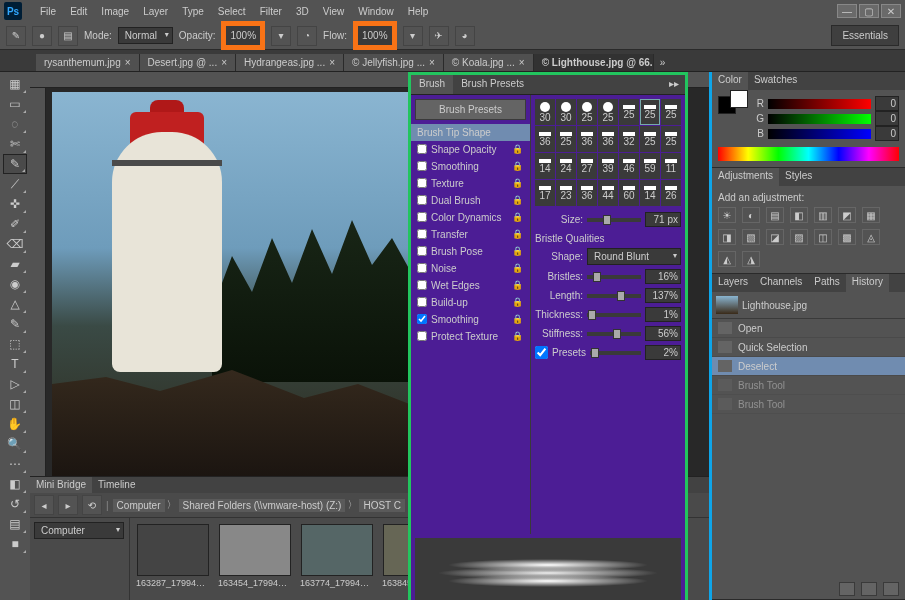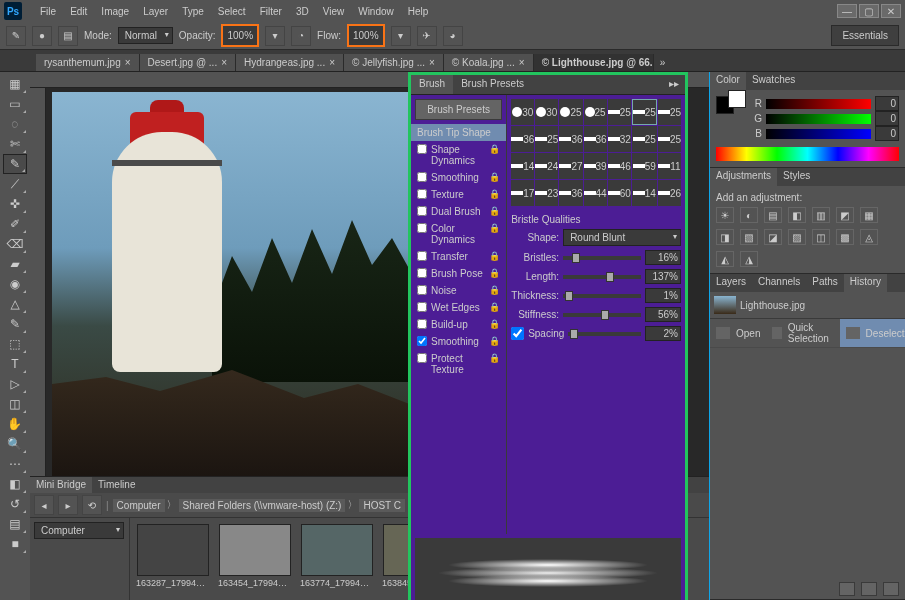--- a/index.html
+++ b/index.html
@@ -7,21 +7,21 @@
 .titlebar{height:22px;background:#535353;display:flex;align-items:center;padding:0 4px;gap:12px}
 .titlebar .ps-logo{width:18px;height:18px;background:#001e36;color:#31a8ff;display:flex;align-items:center;justify-content:center;font-weight:bold;font-size:10px;border-radius:2px}
 .titlebar .menus{display:flex;gap:2px}
 .titlebar .menu{padding:3px 6px;cursor:pointer}
 .titlebar .winctrl{margin-left:auto;display:flex;gap:2px}
 .titlebar .winbtn{width:20px;height:14px;background:#6a6a6a;border:1px solid #888;display:flex;align-items:center;justify-content:center;cursor:pointer;font-size:10px}
 .optbar{height:28px;background:#535353;border-bottom:1px solid #2a2a2a;display:flex;align-items:center;padding:0 6px;gap:6px}
 .optbar .lbl{font-size:10px}
 .drop{background:#3a3a3a;border:1px solid #222;padding:2px 14px 2px 6px;position:relative;min-width:55px;font-size:10px}
 .drop::after{content:"▾";position:absolute;right:3px;top:2px;font-size:8px}
-.spinner-like{background:#3a3a3a;border:2px solid #f97316;padding:4px 4px;min-width:36px;text-align:right;font-size:10px}
+.spinner-like{background:#3a3a3a;border:5px solid #f97316;padding:4px 4px;min-width:36px;text-align:right;font-size:10px}
 .ico-btn{width:20px;height:20px;background:#535353;border:1px solid #444;display:flex;align-items:center;justify-content:center;cursor:pointer}
 .essentials{margin-left:auto;background:#3f3f3f;padding:4px 10px;border:1px solid #2a2a2a;font-size:10px}
 .tabbar{height:22px;background:#3a3a3a;display:flex;align-items:flex-end;padding-left:36px;border-bottom:1px solid #222}
 .doctab{background:#505050;padding:3px 8px;border-right:1px solid #2a2a2a;font-size:10px;display:flex;gap:4px;align-items:center;cursor:pointer;max-width:120px;white-space:nowrap;overflow:hidden}
 .doctab.active{background:#323232;font-weight:bold}
 .doctab .close{font-size:10px;cursor:pointer}
 .main{display:flex;height:528px;position:relative}
 .toolcol{width:30px;background:#535353;display:flex;flex-direction:column;align-items:center;padding:2px 0;gap:0}
 .tool{width:24px;height:20px;display:flex;align-items:center;justify-content:center;cursor:pointer;position:relative;font-size:12px}
 .tool.sel{background:#4a4a4a;border:1px solid #222}
@@ -44,54 +44,54 @@
 .bp-body{display:flex;flex:1;overflow:hidden}
 .bp-left{width:120px;border-right:1px solid #3a3a3a;display:flex;flex-direction:column}
 .bp-btn{background:#646464;padding:4px 6px;font-size:10px;margin:4px;border:1px solid #3a3a3a;cursor:pointer;text-align:center}
 .bp-list{display:flex;flex-direction:column;overflow:auto}
 .bp-item{padding:3px 6px;font-size:10px;display:flex;gap:4px;cursor:pointer}
 .bp-item.sel{background:#708cb0}
 .bp-item input[type=checkbox]{width:10px;height:10px}
 .bp-item .lock{margin-left:auto;font-size:9px;color:#888}
 .bp-right{flex:1;display:flex;flex-direction:column;padding:4px}
 .brush-grid{display:grid;grid-template-columns:repeat(7,1fr);gap:1px;margin-bottom:4px}
-.brush-cell{height:26px;background:#3a3a3a;display:flex;flex-direction:row;align-items:center;justify-content:center;cursor:pointer;font-size:8px}
+.brush-cell{height:26px;background:#3a3a3a;display:flex;flex-direction:column;align-items:center;justify-content:center;cursor:pointer;font-size:8px}
 .brush-cell.sel{border:1px solid #7aa}
 .brush-cell .dot{width:10px;height:10px;background:#fff;border-radius:50%}
 .brush-cell .sq{width:12px;height:4px;background:#fff}
 .row{display:flex;align-items:center;gap:4px;padding:2px 0;font-size:10px}
 .row .rl{width:48px;text-align:right}
 .row .slider{flex:1;height:4px;background:#3a3a3a;position:relative}
 .row .slider .th{position:absolute;top:-3px;width:8px;height:10px;background:#aaa;border:1px solid #333}
 .row .val{width:36px;text-align:right;background:#3a3a3a;padding:1px 2px;border:1px solid #222}
 .sect{font-weight:normal;font-size:10px;padding:4px 0 2px}
 .brush-preview{height:70px;background:#3a3a3a;display:flex;align-items:center;justify-content:center;margin:4px}
 .stroke{width:240px;height:40px;background:radial-gradient(ellipse 100px 6px at 50% 30%,#fff,transparent),radial-gradient(ellipse 110px 6px at 50% 50%,#eee,transparent),radial-gradient(ellipse 100px 6px at 50% 70%,#fff,transparent)}
 .bp-foot{height:20px;border-top:1px solid #3a3a3a;display:flex;align-items:center;justify-content:flex-end;gap:6px;padding:0 6px}
 .bp-foot .fi{width:16px;height:14px;background:#646464;border:1px solid #3a3a3a;cursor:pointer}
-.right-panels{width:196px;background:#535353;display:flex;flex-direction:column;border-left:1px solid #0ea5e9}
+.right-panels{width:196px;background:#535353;display:flex;flex-direction:column;border-left:3px solid #0ea5e9}
 .rp{border-bottom:1px solid #2a2a2a}
 .rp-tabs{display:flex;background:#424242;height:18px}
 .rp-tab{padding:2px 6px;font-size:10px;cursor:pointer}
 .rp-tab.active{background:#535353}
 .color-body{padding:6px;display:flex;flex-direction:column;gap:2px}
 .rgb-row{display:flex;align-items:center;gap:4px}
 .rgb-row .ch{width:10px;text-align:right}
 .rgb-row .bar{flex:1;height:10px}
 .rgb-row .val{width:24px;background:#3a3a3a;text-align:right;padding:1px 2px;border:1px solid #222}
 .spectrum{height:14px;background:linear-gradient(90deg,red,yellow,lime,cyan,blue,magenta,red);margin-top:4px}
 .swatch-pair{display:flex;gap:0}
 .swatch-pair .sw{width:18px;height:18px;border:1px solid #222}
 .adj-body{padding:6px}
 .adj-grid{display:flex;flex-wrap:wrap;gap:6px;margin-top:4px}
 .adj-ico{width:18px;height:16px;border:1px solid #666;display:flex;align-items:center;justify-content:center;cursor:pointer;font-size:10px}
 .hist-body{display:flex;flex-direction:column}
 .hist-head{display:flex;align-items:center;gap:4px;padding:4px;border-bottom:1px solid #3a3a3a}
 .hist-head .thumb{width:22px;height:18px;background:linear-gradient(180deg,#8ab5d1,#3a2a18)}
-.hist-list{display:flex;flex-direction:row}
+.hist-list{display:flex;flex-direction:column}
 .hist-item{padding:3px 6px;font-size:10px;display:flex;align-items:center;gap:6px;border-bottom:1px solid #4a4a4a;cursor:pointer}
 .hist-item.sel{background:#708cb0}
 .hist-item .hi-ico{width:14px;height:12px;background:#646464}
 .rp-foot{height:20px;display:flex;align-items:center;justify-content:flex-end;gap:6px;padding:0 6px;margin-top:auto}
 .rp-foot .fi{width:16px;height:14px;background:#646464;border:1px solid #3a3a3a;cursor:pointer}
 .minibridge{position:absolute;left:30px;bottom:0;right:196px;height:124px;background:#4a4a4a;border-top:1px solid #222;display:flex;flex-direction:column;z-index:3}
 .mb-tabs{display:flex;background:#424242;height:16px}
 .mb-bar{display:flex;align-items:center;gap:4px;padding:2px 4px;border-bottom:1px solid #333}
 .mb-bar .crumb{padding:1px 4px;background:#5a5a5a;font-size:10px;cursor:pointer}
 .mb-body{flex:1;display:flex}
@@ -227,21 +227,21 @@
     </div>
     <div class="bp-body">
       <div class="bp-left">
         <div class="bp-btn">Brush Presets</div>
         <div class="bp-list" id="bp-sections">
             <div class="bp-item sel">
               <span>Brush Tip Shape</span>
             </div>
             <div class="bp-item">
               <input type="checkbox" style="">
-              <span>Shape Dynamics</span>
+              <span>Shape Opacity</span>
               <span class="lock">🔒</span>
             </div>
             <div class="bp-item">
               <input type="checkbox" style="">
               <span>Smoothing</span>
               <span class="lock">🔒</span>
             </div>
             <div class="bp-item">
               <input type="checkbox" style="">
               <span>Texture</span>
@@ -402,20 +402,27 @@
             </div>
             <div class="brush-cell">
               <div class="sq"></div>
               <span>14</span>
             </div>
             <div class="brush-cell">
               <div class="sq"></div>
               <span>26</span>
             </div>
           </div>
+        <div class="row">
+          <span class="rl">Size:</span>
+          <div class="slider">
+              <div class="th" style="left:30%"></div>
+            </div>
+          <span class="val">71 px</span>
+        </div>
         <div class="sect">Bristle Qualities</div>
         <div class="row">
           <span class="rl">Shape:</span>
           <div class="drop" style="flex:1">Round Blunt</div>
         </div>
         <div id="qualities">
             <div class="row">
               <span class="rl">Bristles:</span>
               <div class="slider">
                 <div class="th" style="left:12%"></div>
@@ -439,21 +446,21 @@
             <div class="row">
               <span class="rl">Stiffness:</span>
               <div class="slider">
                 <div class="th" style="left:48%"></div>
               </div>
               <span class="val">56%</span>
             </div>
           </div>
         <div class="row">
           <input type="checkbox" checked="" style="">
-          <span>Spacing</span>
+          <span>Presets</span>
           <div class="slider" style="flex:1">
               <div class="th" style="left:2%"></div>
             </div>
           <span class="val">2%</span>
         </div>
       </div>
     </div>
     <div class="brush-preview">
         <div class="stroke"></div>
       </div>

